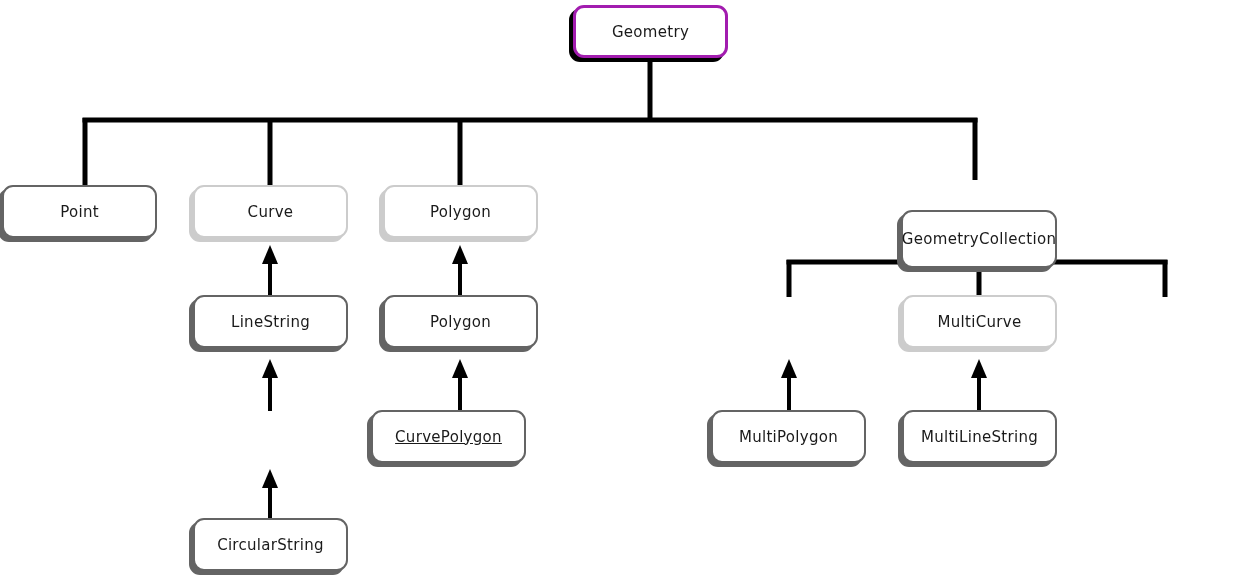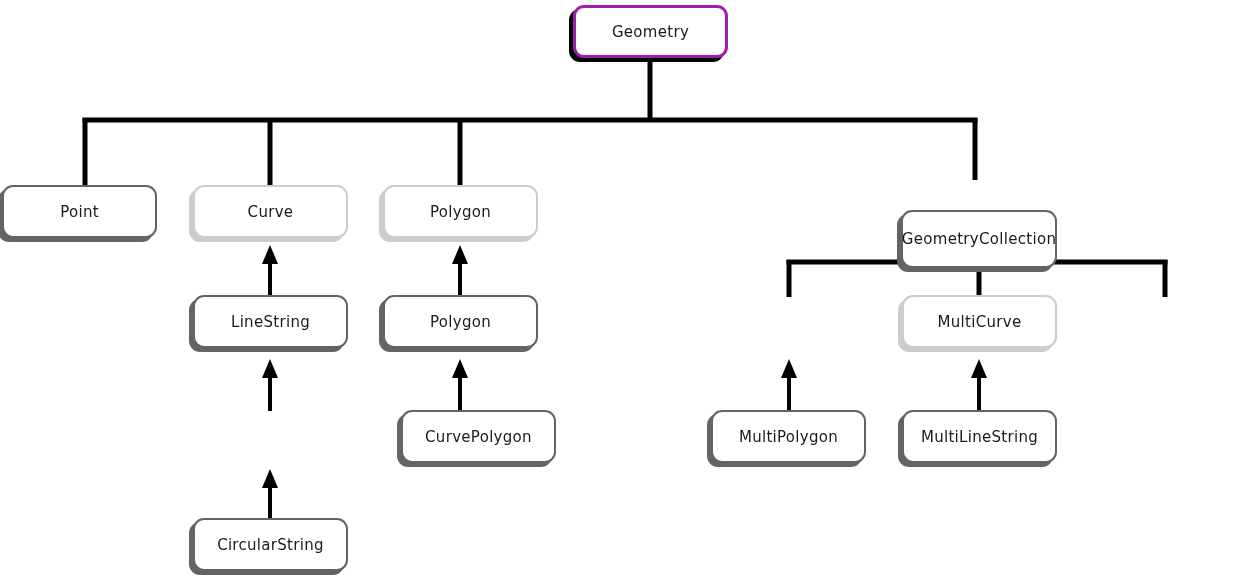--- a/index.html
+++ b/index.html
@@ -109,19 +109,19 @@
 
   <div class="node concrete" style="left:2px; top:185px; width:155px; height:53px;">Point</div>
   <div class="node abstract" style="left:193px; top:185px; width:155px; height:53px;">Curve</div>
   <div class="node abstract" style="left:383px; top:185px; width:155px; height:53px;">Polygon</div>
   <div class="node concrete" style="left:901px; top:178px; width:156px; height:58px;margin-top:32px;">GeometryCollection</div>
 
   <div class="node concrete" style="left:193px; top:295px; width:155px; height:53px;">LineString</div>
   <div class="node concrete" style="left:383px; top:295px; width:155px; height:53px;">Polygon</div>
   <div class="node abstract" style="left:902px; top:295px; width:155px; height:53px;">MultiCurve</div>
 
-  <div class="node concrete" style="left:401px; top:410px; width:155px; height:53px;">CurvePolygon</div>
+  <div class="node concrete" style="left:371px; top:410px; width:155px; height:53px;text-decoration:underline;">CurvePolygon</div>
   <div class="node concrete" style="left:711px; top:410px; width:155px; height:53px;">MultiPolygon</div>
   <div class="node concrete" style="left:902px; top:410px; width:155px; height:53px;">MultiLineString</div>
 
   <div class="node concrete" style="left:193px; top:518px; width:155px; height:53px;">CircularString</div>
 
 </div>
 
 </body></html>

